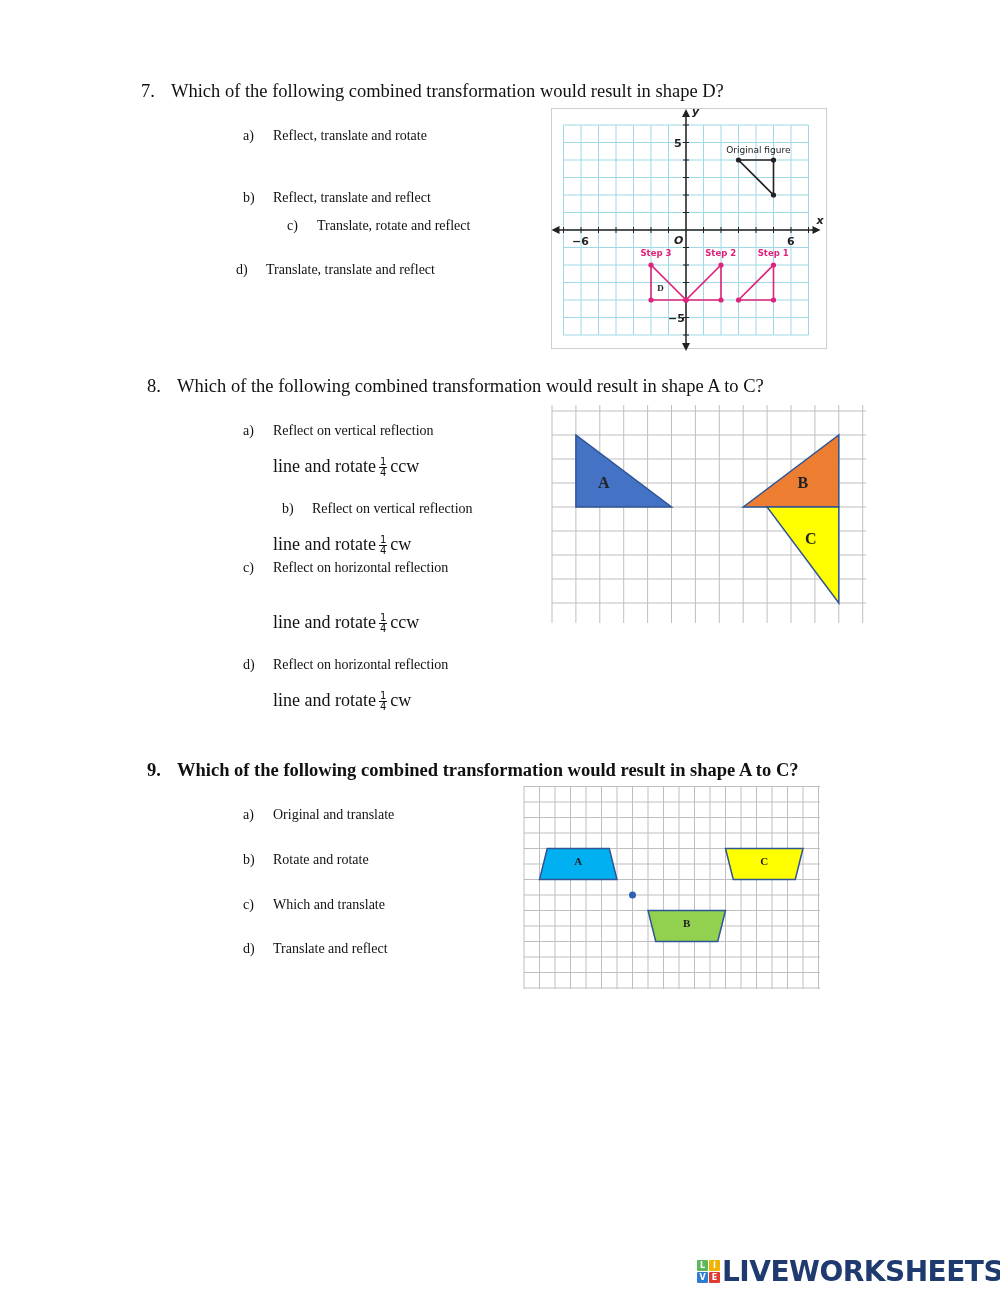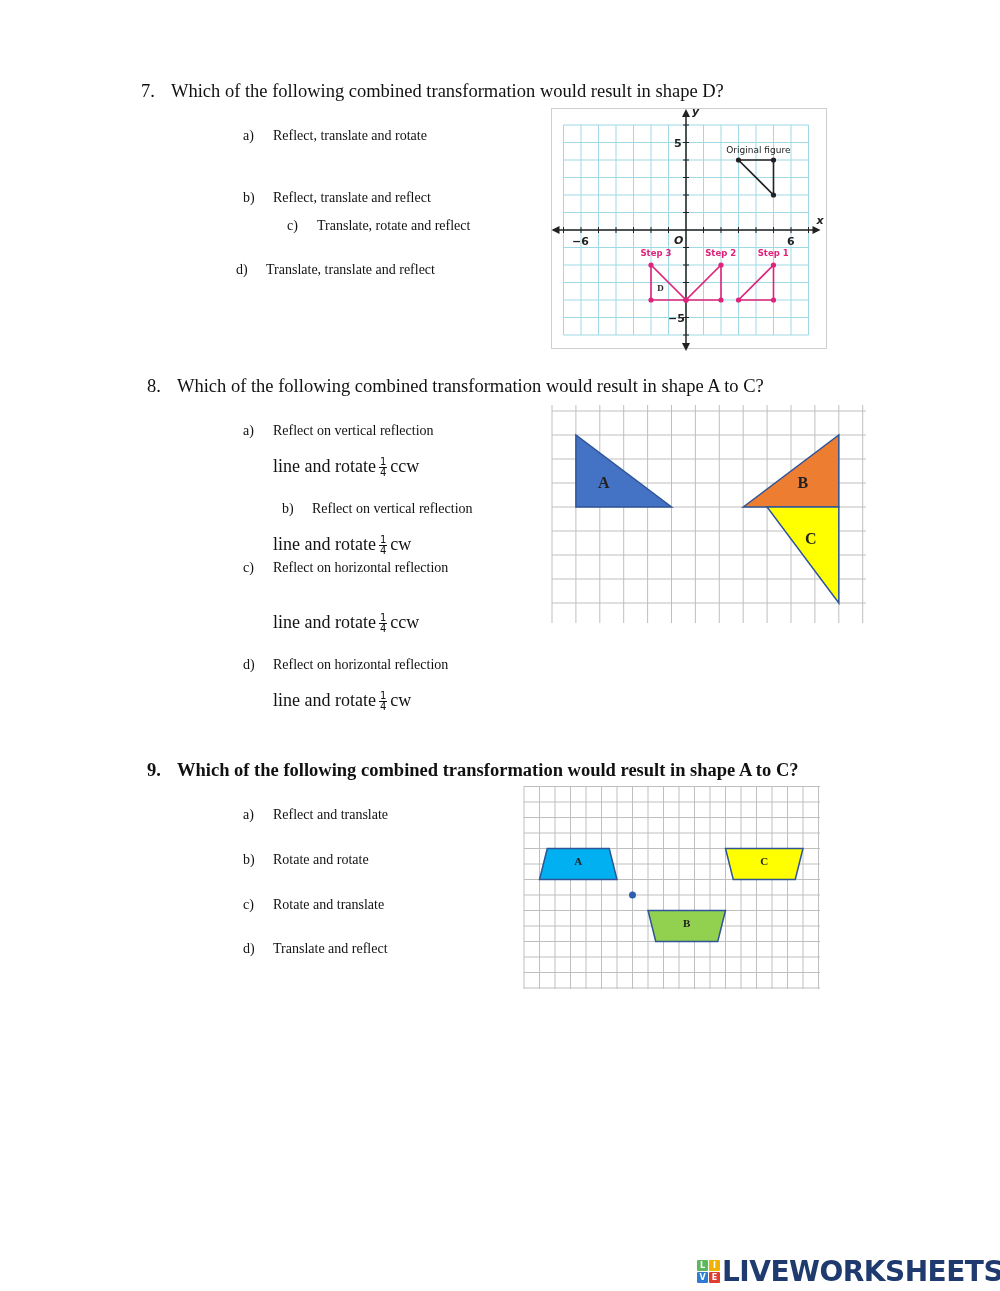--- a/index.html
+++ b/index.html
@@ -168,23 +168,23 @@
     <text x="51.766666666666666" y="83" font-family="Liberation Serif, serif" font-size="16" font-weight="bold" fill="#222" text-anchor="middle">A</text>
     <polygon points="191.2,102 286.79999999999995,30 286.79999999999995,102" fill="#ed7d31" stroke="#2f5597" stroke-width="1.5"></polygon>
     <text x="250.9333333333333" y="83" font-family="Liberation Serif, serif" font-size="16" font-weight="bold" fill="#222" text-anchor="middle">B</text>
     <polygon points="215.1,102 286.79999999999995,102 286.79999999999995,198" fill="#ffff00" stroke="#2f5597" stroke-width="1.5"></polygon>
     <text x="258.9" y="139" font-family="Liberation Serif, serif" font-size="16" font-weight="bold" fill="#222" text-anchor="middle">C</text>
   </svg>
 
 <div class="q" style="left:147px; top:760px;font-weight:bold;">
   <span class="num">9.</span><span>Which of the following combined transformation would result in shape A to C?</span>
 </div>
-<div class="opt" style="left:243px; top:807px;"><span class="lbl">a)</span><span>Reflect and translate</span></div>
+<div class="opt" style="left:243px; top:807px;"><span class="lbl">a)</span><span>Original and translate</span></div>
 <div class="opt" style="left:243px; top:852px;"><span class="lbl">b)</span><span>Rotate and rotate</span></div>
-<div class="opt" style="left:243px; top:897px;"><span class="lbl">c)</span><span>Rotate and translate</span></div>
+<div class="opt" style="left:243px; top:897px;"><span class="lbl">c)</span><span>Which and translate</span></div>
 <div class="opt" style="left:243px; top:941px;"><span class="lbl">d)</span><span>Translate and reflect</span></div>
 
 <svg id="fig9" style="left:524px; top:786px;" width="296" height="203">
     <line x1="0" y1="0" x2="0" y2="203" stroke="#bfbfbf" stroke-width="1"></line>
     <line x1="15.5" y1="0" x2="15.5" y2="203" stroke="#bfbfbf" stroke-width="1"></line>
     <line x1="31" y1="0" x2="31" y2="203" stroke="#bfbfbf" stroke-width="1"></line>
     <line x1="46.5" y1="0" x2="46.5" y2="203" stroke="#bfbfbf" stroke-width="1"></line>
     <line x1="62" y1="0" x2="62" y2="203" stroke="#bfbfbf" stroke-width="1"></line>
     <line x1="77.5" y1="0" x2="77.5" y2="203" stroke="#bfbfbf" stroke-width="1"></line>
     <line x1="93" y1="0" x2="93" y2="203" stroke="#bfbfbf" stroke-width="1"></line>

